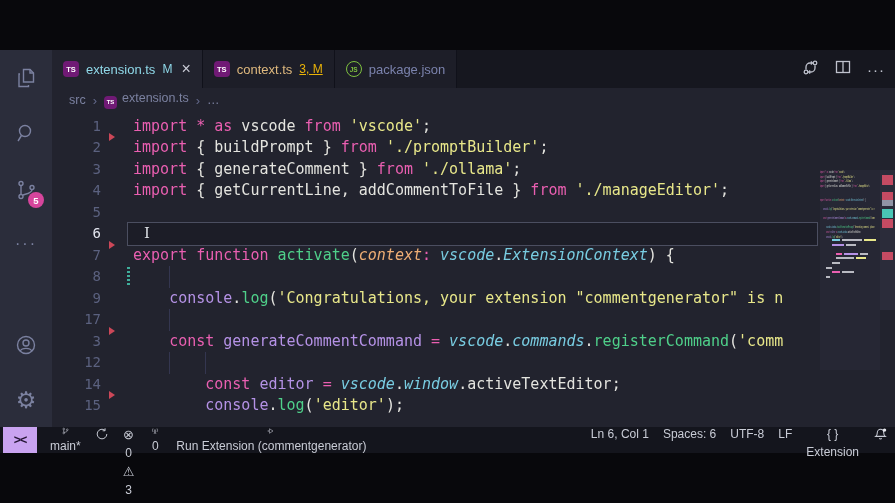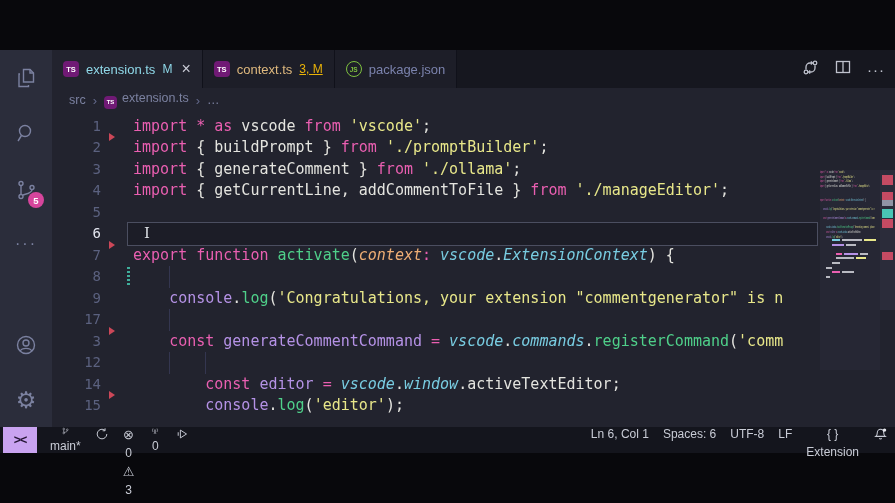--- a/index.html
+++ b/index.html
@@ -315,20 +315,21 @@
             <circle cx="8" cy="6.5" r="1.2"></circle>
             <path d="M6.2 14 L8 8 L9.8 14"></path>
           </svg>
         <span>0</span>
       </div>
       <div class="sb-item">
         <svg width="14" height="14" viewBox="0 0 16 16">
             <path d="M5 3.5 L12 8 L5 12.5 z"></path>
             <path d="M2.5 6 v4"></path>
           </svg>
+        <span>Run Extension (commentgenerator)</span>
       </div>
     </div>
     <div class="sb-right">
       <div class="sb-item">
           <span>Ln 6, Col 1</span>
         </div>
       <div class="sb-item">
           <span>Spaces: 6</span>
         </div>
       <div class="sb-item">

